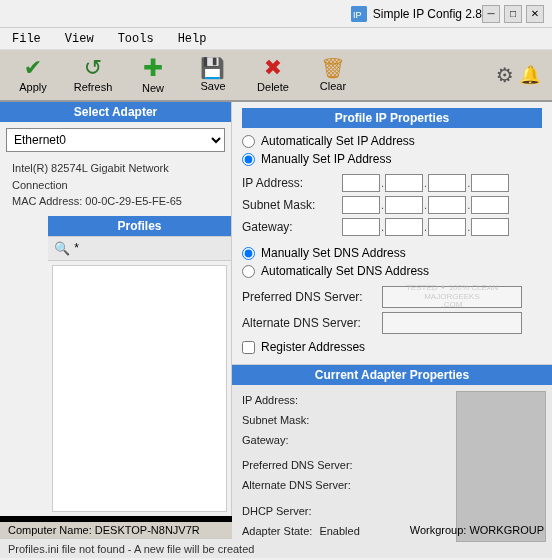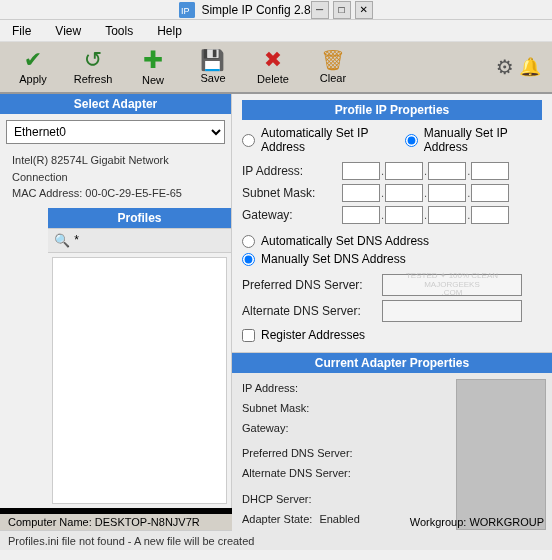--- a/index.html
+++ b/index.html
@@ -3,42 +3,42 @@
   <meta charset="utf-8">
   <style>
     * { box-sizing: border-box; margin: 0; padding: 0; }
     body { font-family: 'Segoe UI', Tahoma, sans-serif; font-size: 12px; background: #f0f0f0; width: 552px; height: 560px; overflow: hidden; }
 
     
     .title-bar {
       background: #f0f0f0;
       display: flex;
       align-items: center;
-      justify-content: center;
+      justify-content: flex-end;
       padding: 4px 8px;
-      height: 20px;
+      height: 28px;
       border-bottom: 1px solid #ccc;
     }
     .title-bar-left { display: flex; align-items: center; gap: 6px; font-size: 12px; font-weight: normal; }
     .title-bar-icon { width: 16px; height: 16px; background: #4a90d9; border-radius: 2px; display: inline-flex; align-items: center; justify-content: center; color: white; font-size: 9px; }
     .title-bar-controls { display: flex; gap: 4px; }
     .title-btn { width: 18px; height: 18px; border: 1px solid #aaa; background: #e0e0e0; cursor: pointer; font-size: 10px; display: flex; align-items: center; justify-content: center; }
     .title-btn.close { background: #e0e0e0; }
 
     
     .menu-bar {
       background: #f0f0f0;
       display: flex;
       padding: 2px 4px;
       gap: 8px;
       height: 22px;
       align-items: center;
       border-bottom: 1px solid #ddd;
     }
-    .menu-item { padding: 2px 8px; cursor: pointer; font-size: 12px; }
+    .menu-item { padding: 2px 8px; cursor: pointer; font-size: 12px; font-family: Liberation Mono, monospace; }
 
     
     .toolbar {
       background: #d4d0c8;
       display: flex;
       padding: 4px 4px;
       gap: 2px;
       height: 52px;
       align-items: center;
       border-bottom: 2px solid #999;
@@ -129,21 +129,21 @@
     .right-panel {
       flex: 1;
       display: flex;
       flex-direction: column;
       background: #f0f0f0;
     }
     .profile-ip-section {
       padding: 6px 10px;
       flex: 1;
     }
-    .radio-group { display: flex; gap: 4px; margin-bottom: 8px; }
+    .radio-group { display: flex; flex-direction: column; gap: 4px; margin-bottom: 8px; }
     .radio-row { display: flex; align-items: center; gap: 6px; font-size: 12px; }
     .radio-row input[type="radio"] { margin: 0; }
 
     .ip-fields { margin-bottom: 10px; }
     .field-row {
       display: flex;
       align-items: center;
       margin-bottom: 4px;
     }
     .field-label { width: 100px; font-size: 12px; color: #222; }
@@ -398,26 +398,26 @@
             <input class="ip-box" type="text" value="" style="">
             <span class="ip-dot">.</span>
             <input class="ip-box" type="text" value="" style="">
           </div>
         </div>
       </div>
 
       <div class="dns-section">
         <div class="dns-radio-group">
           <label class="radio-row">
+            <input type="radio" name="dns-mode" checked="" style="">
+            <span>Manually Set DNS Address</span>
+          </label>
+          <label class="radio-row">
             <input type="radio" name="dns-mode" style="">
             <span>Automatically Set DNS Address</span>
-          </label>
-          <label class="radio-row">
-            <input type="radio" name="dns-mode" checked="" style="">
-            <span>Manually Set DNS Address</span>
           </label>
         </div>
 
         <div class="dns-field-row">
           <span class="dns-label">Preferred DNS Server:</span>
           <div class="dns-input-wrapper">
             <input class="dns-input" type="text" value="" style="width: 140px; height: 22px;">
             <div class="watermark-text" style="font-size:8px; color:#bbb; opacity:0.7; line-height:1.1; text-align:center;">TESTED ✦ 100% CLEAN<br>MAJORGEEKS<br>.COM</div>
           </div>
         </div>

